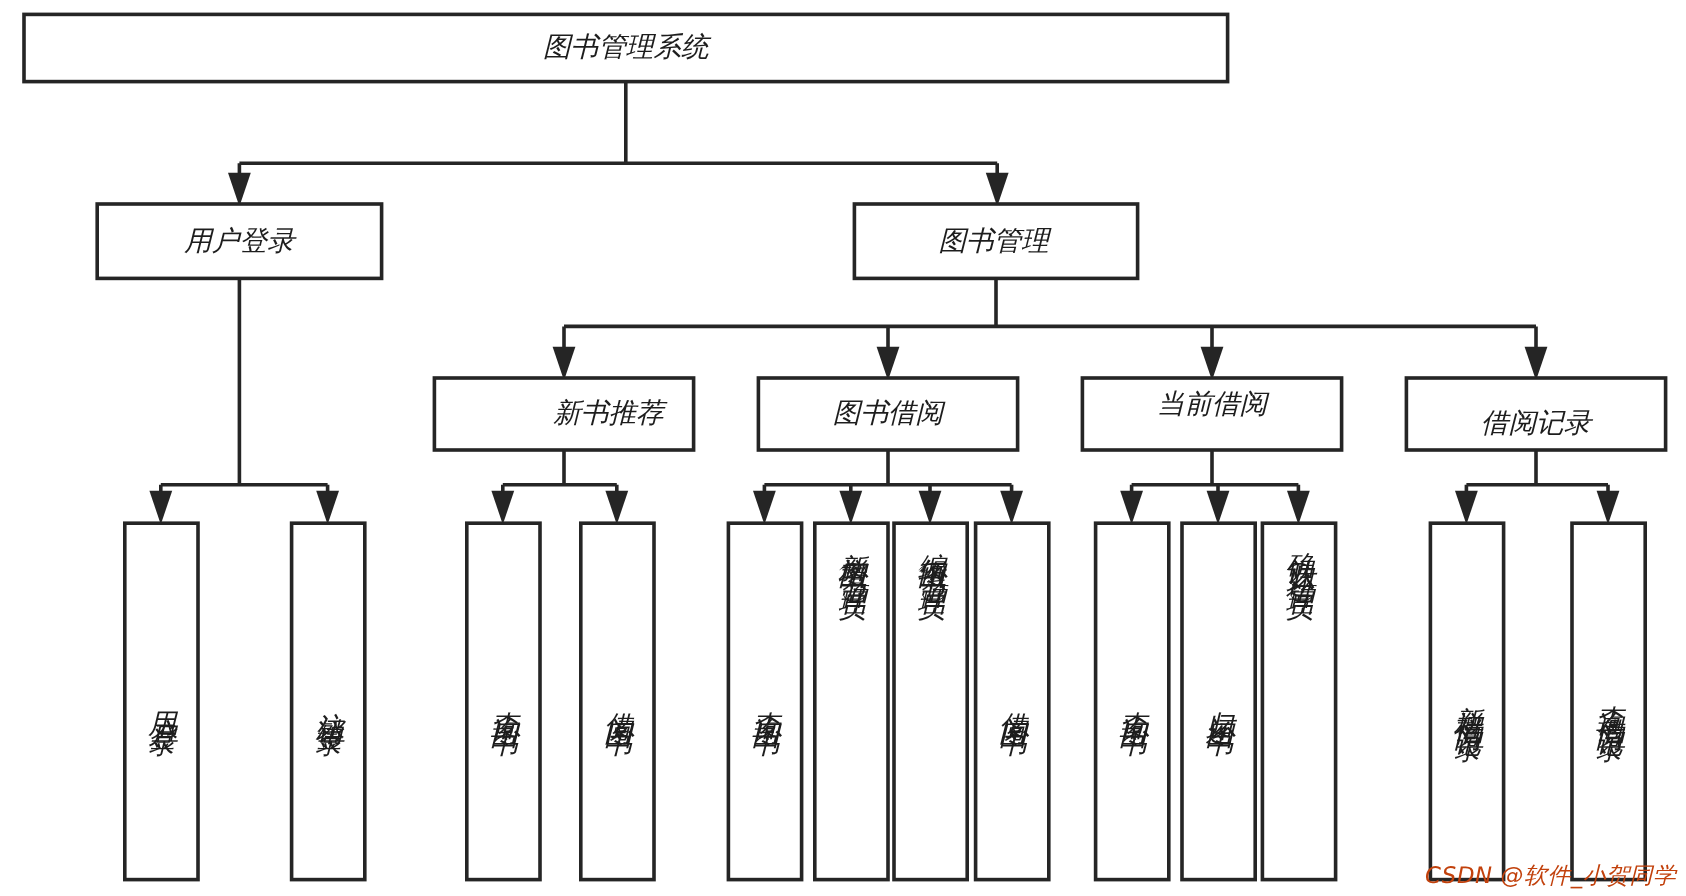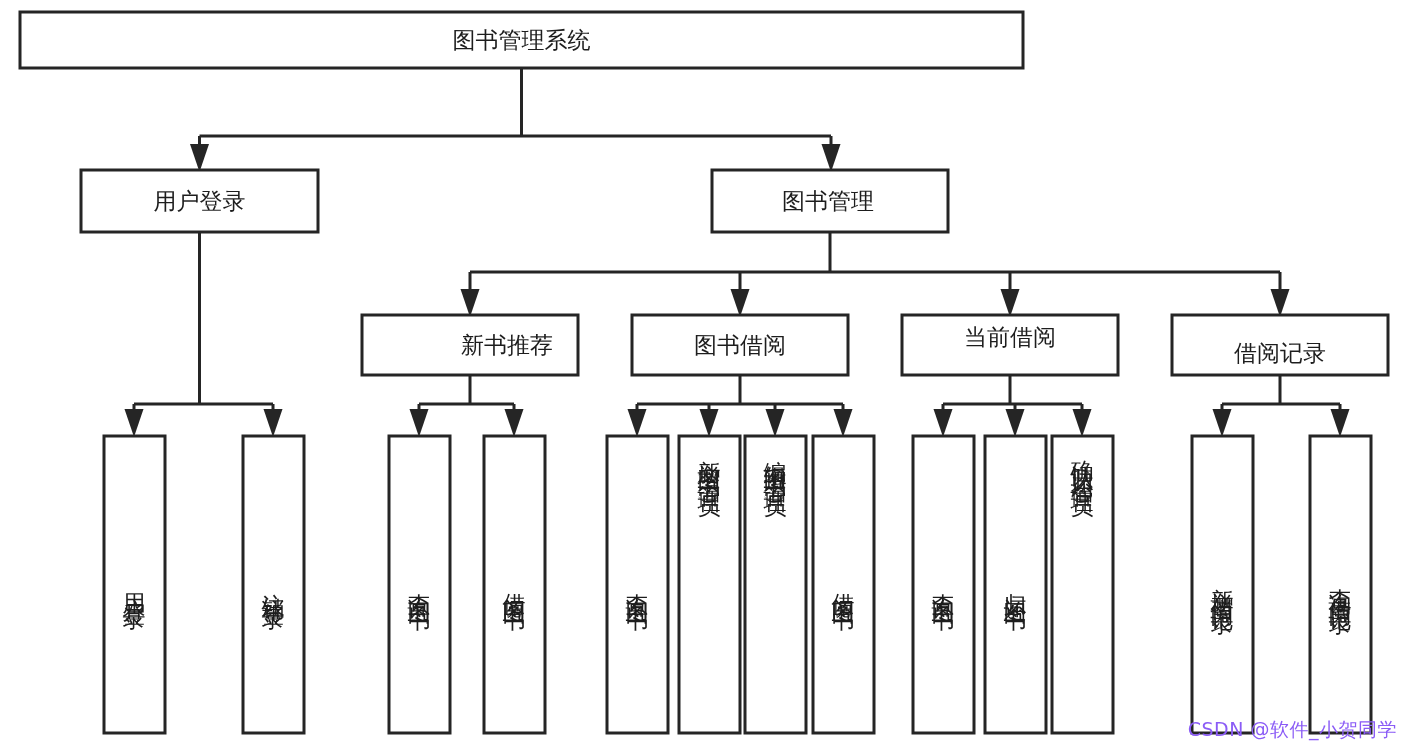--- a/index.html
+++ b/index.html
@@ -11,20 +11,21 @@
     width: 1405px;
     height: 747px;
     font-family: "DejaVu Sans", "Liberation Sans", sans-serif;
     position: relative;
     overflow: hidden;
   }
   #diagram-root {
     position: relative;
     width: 1405px;
     height: 747px;
+    font-style: italic;
   }
   svg.diagram {
     position: absolute;
     left: 0;
     top: 0;
     width: 1405px;
     height: 747px;
     display: block;
   }
   .node-box {
@@ -71,21 +72,21 @@
   .label-v.top-aligned {
     justify-content: flex-start;
     padding-top: 6px;
     box-sizing: border-box;
   }
   .watermark {
     position: absolute;
     right: 8px;
     bottom: 4px;
     font-size: 19px;
-    color: #8b5cf6;
+    color: #c2410c;
     font-family: "DejaVu Sans", "Liberation Sans", sans-serif;
     letter-spacing: 0.5px;
     white-space: nowrap;
   }
 </style>
 </head>
 <body>
 
 <div id="diagram-root">
 

